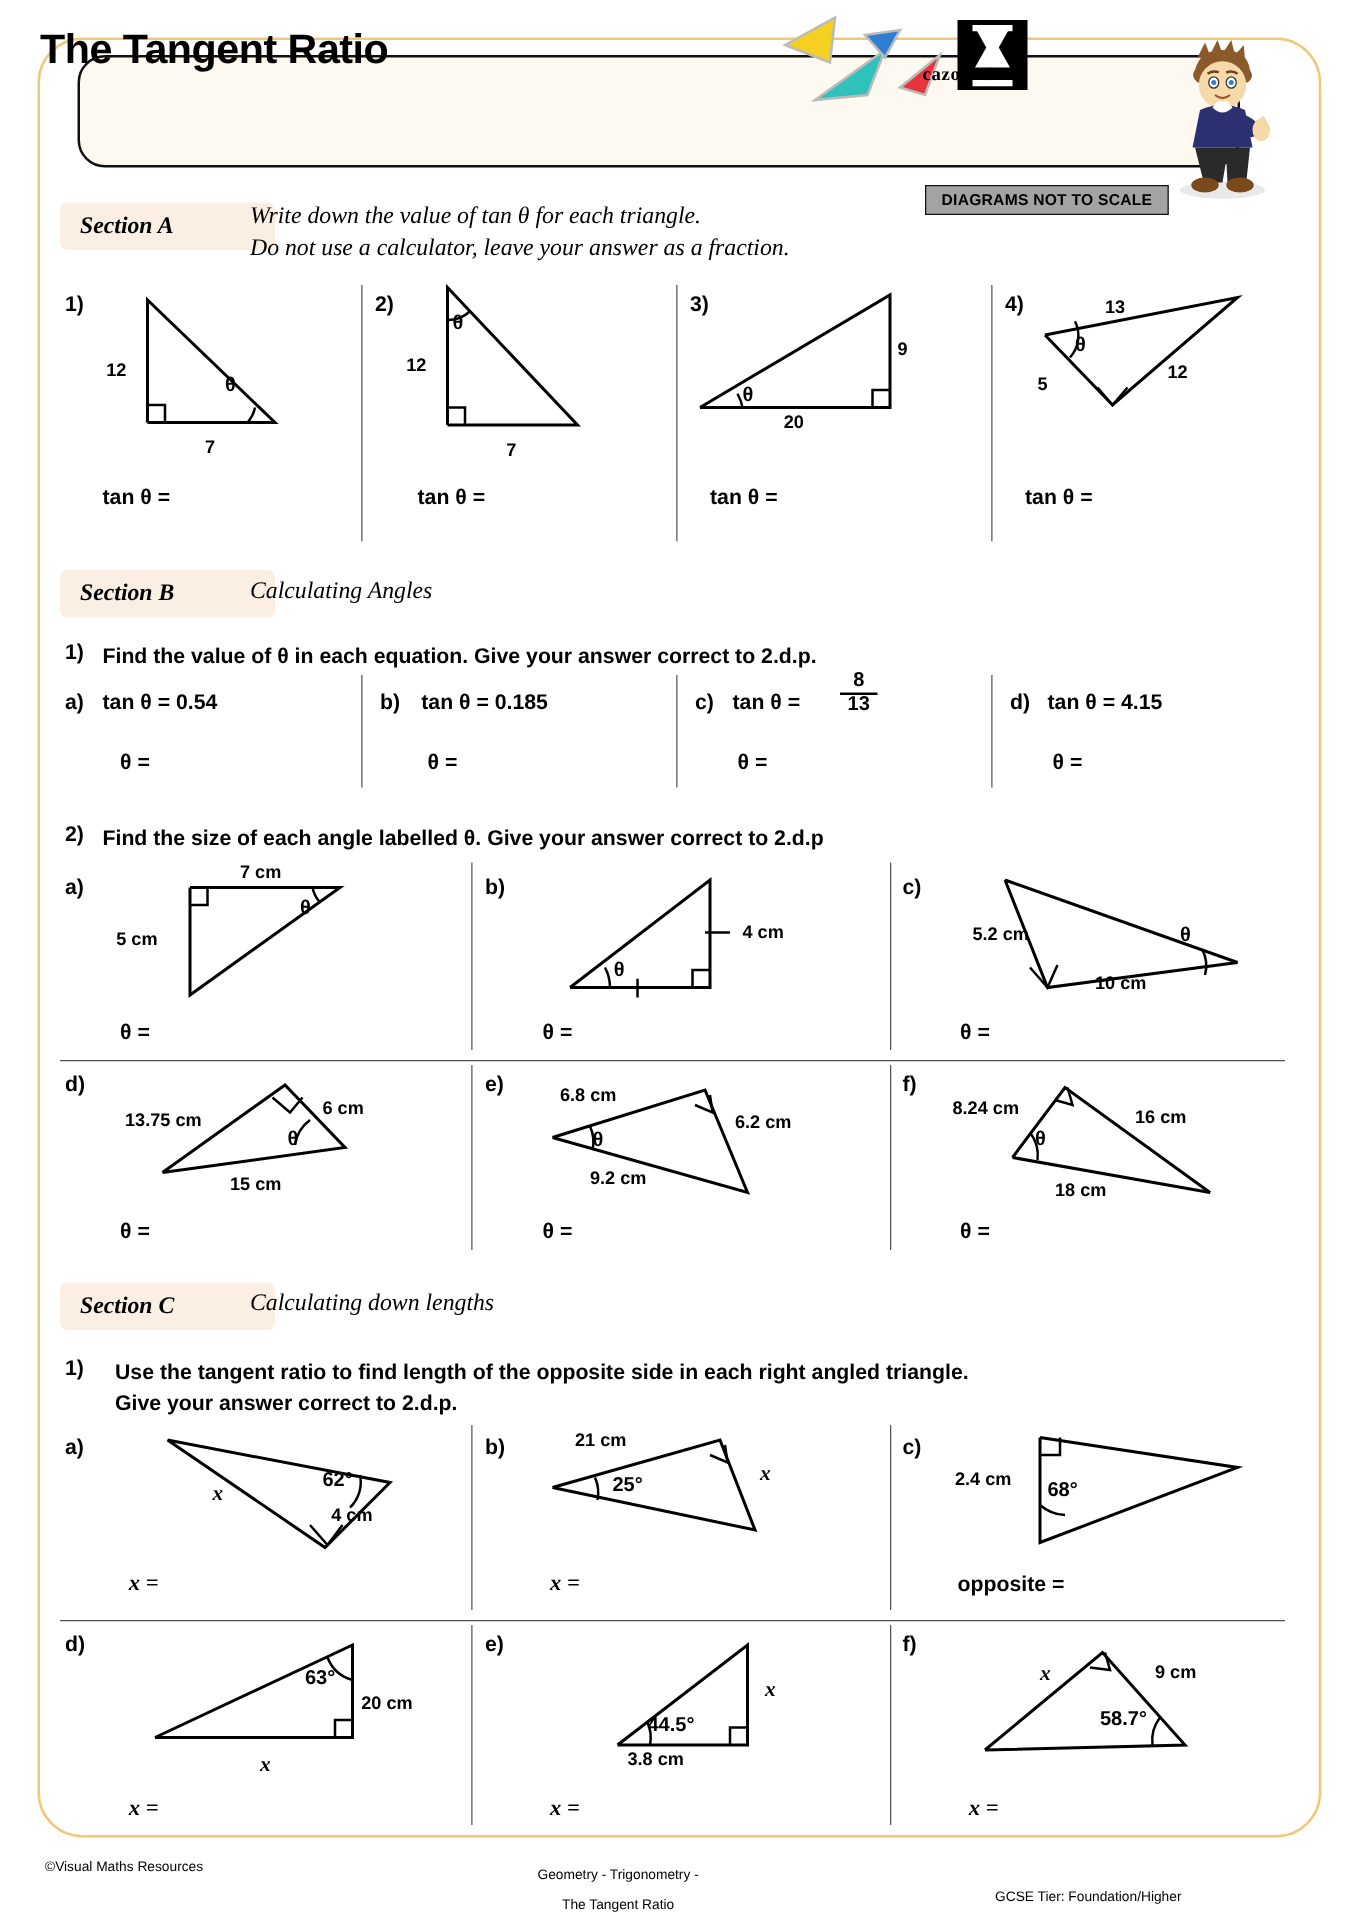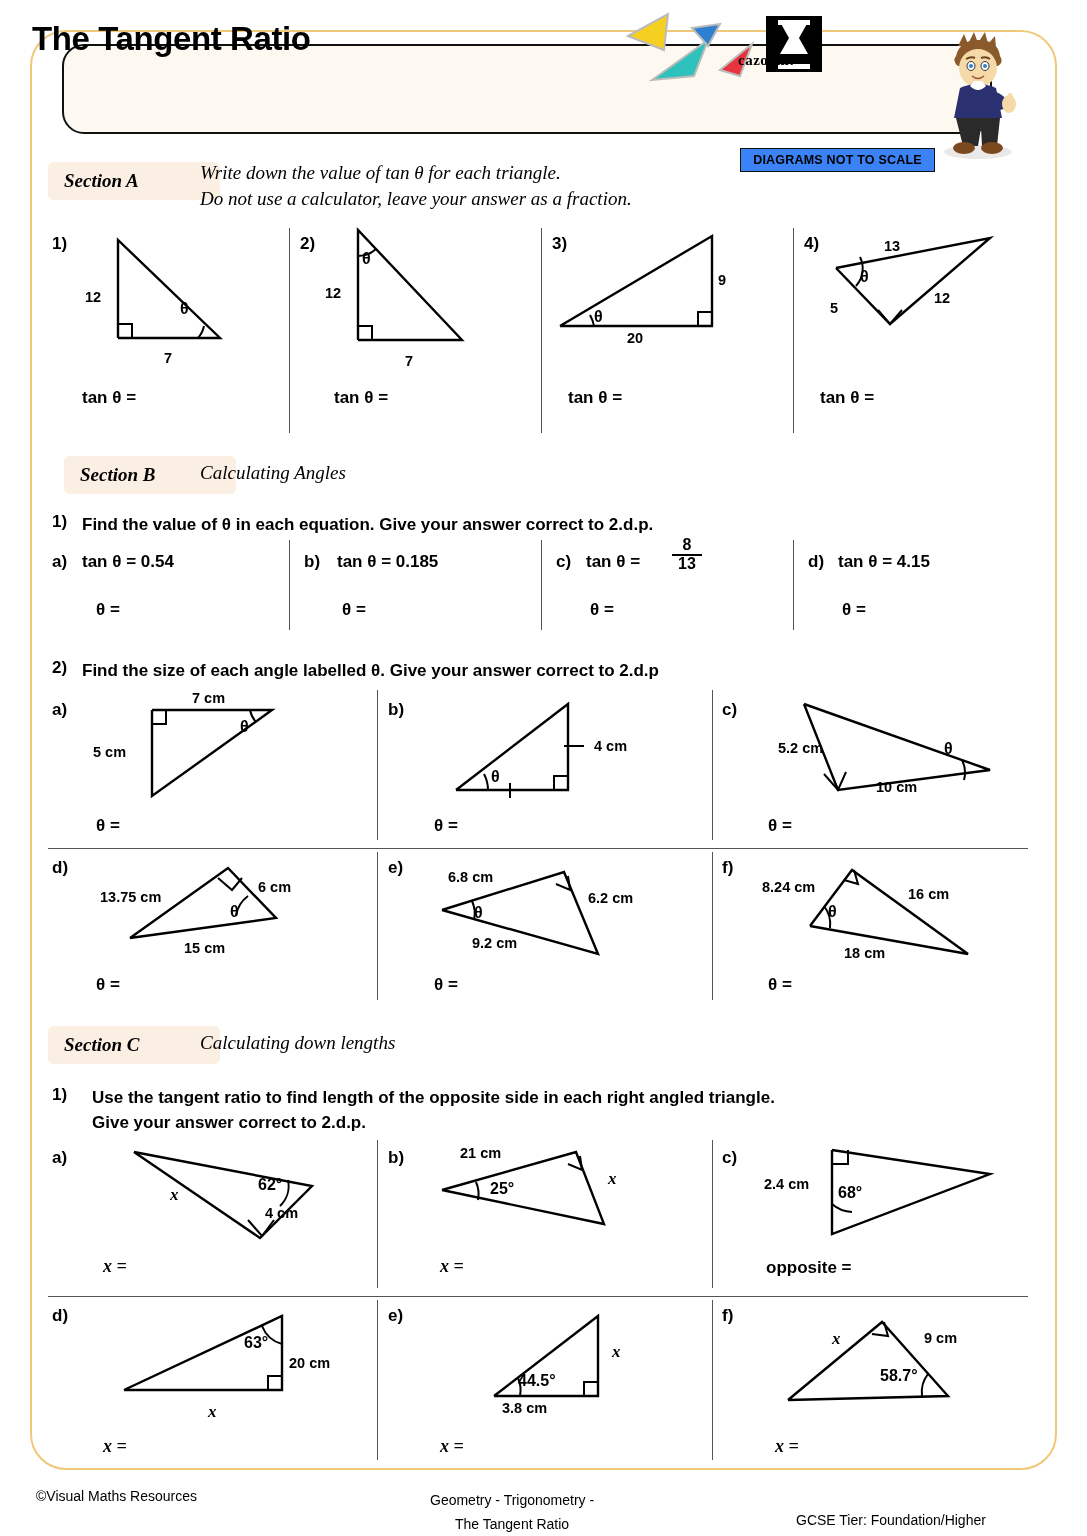--- a/index.html
+++ b/index.html
@@ -23,21 +23,21 @@
     letter-spacing:-0.4px;
   }
   #logo-wrap{position:absolute;left:620px;top:6px;width:290px;height:76px;}
   #brand-text{
     position:absolute;left:118px;top:46px;font-family:"Liberation Serif",serif;
     font-weight:bold;font-size:15px;letter-spacing:0.5px;
   }
   #mascot{position:absolute;left:930px;top:30px;width:96px;height:130px;}
   #not-to-scale{
     position:absolute;left:740px;top:148px;width:195px;height:24px;
-    border:1.6px solid #111;box-sizing:border-box;background:#3b82f6;
+    border:1.6px solid #111;box-sizing:border-box;background:#a3a3a3;
     font-size:12.5px;font-weight:bold;letter-spacing:0.2px;
     display:flex;align-items:center;justify-content:center;
   }
   
   .section-pill{
     position:absolute;background:#fbeee3;border-radius:6px;
     height:38px;display:flex;align-items:center;padding:0 16px;
     font-family:"Liberation Serif",serif;font-weight:bold;font-style:italic;font-size:19px;
   }
   .section-desc{
@@ -56,21 +56,21 @@
   .dimlabel{font-size:14.5px;font-weight:bold;font-family:"Liberation Sans",sans-serif;}
   .thetalabel{font-size:16px;font-weight:bold;}
   svg{overflow:visible;}
   .fig{position:absolute;}
   
   .frac{position:absolute;display:inline-block;text-align:center;font-size:16px;font-weight:bold;line-height:1.05;}
   .frac .num{display:block;}
   .frac .den{display:block;border-top:2px solid #000;}
   
   #footer{position:absolute;left:0;top:1482px;width:1087px;height:54px;}
-  .foot{position:absolute;font-family:"Liberation Sans",sans-serif;font-size:14px;}
+  .foot{position:absolute;font-family:"Liberation Sans",sans-serif;font-size:11px;}
   #foot-link{color:#2255cc;text-decoration:underline;}
 </style>
 </head>
 <body>
 
 <div id="page-frame"></div>
 
 <div id="header-bar"></div>
 <div id="title">The Tangent Ratio</div>
 
@@ -168,21 +168,21 @@
     <polyline points="58,82 70,96 82,82" fill="none" stroke="#000" stroke-width="2"></polyline>
     <path d="M40 29 A26 26 0 0 1 36 58" fill="none" stroke="#000" stroke-width="2"></path>
   </svg>
 </div>
 <div class="dimlabel" style="position:absolute;left:884px;top:238px;">13</div>
 <div class="dimlabel" style="position:absolute;left:830px;top:300px;">5</div>
 <div class="dimlabel" style="position:absolute;left:934px;top:290px;">12</div>
 <div class="thetalabel" style="position:absolute;left:860px;top:268px;">θ</div>
 <div class="ansline" style="left:820px;top:388px;">tan θ  =</div>
 
-<div class="section-pill" style="left:64px;top:456px;width:140px;">Section B</div>
+<div class="section-pill" style="left:48px;top:456px;width:140px;">Section B</div>
 <div class="section-desc" style="left:200px;top:460px;">Calculating Angles</div>
 
 <div class="qnum" style="left:52px;top:512px;">1)</div>
 <div class="qtext" style="left:82px;top:512px;width:900px;">Find the value of θ in each equation. Give your answer correct to 2.d.p.</div>
 
 <div class="vdiv" style="left:289px;top:540px;height:90px;"></div>
 <div class="vdiv" style="left:541px;top:540px;height:90px;"></div>
 <div class="vdiv" style="left:793px;top:540px;height:90px;"></div>
 
 <div class="sublabel" style="left:52px;top:552px;">a)</div>

